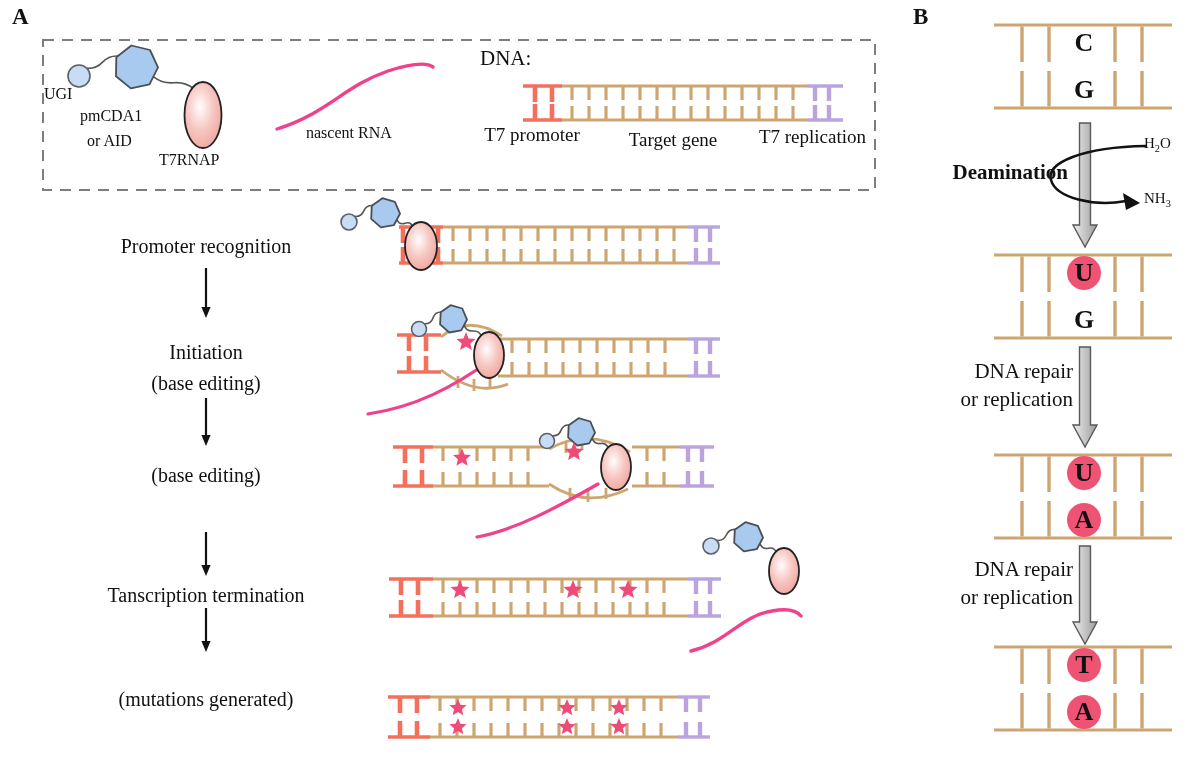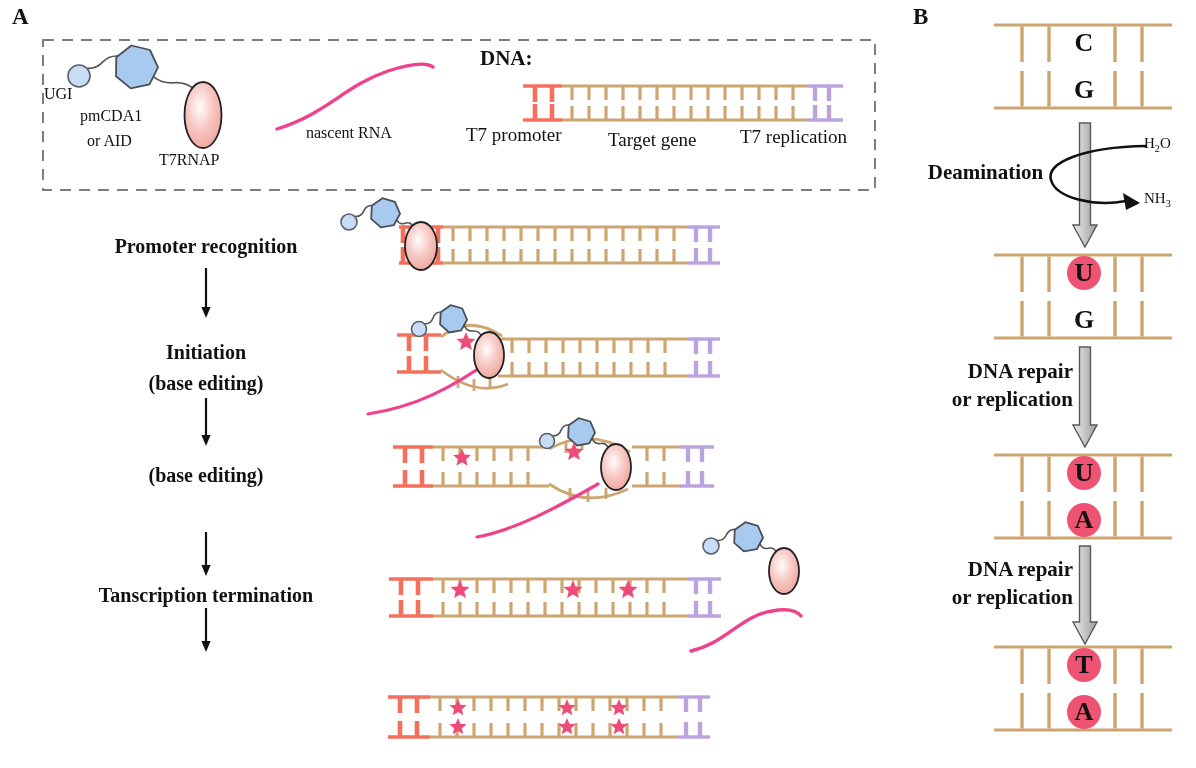--- a/index.html
+++ b/index.html
@@ -1,32 +1,32 @@
 <!DOCTYPE html>
 <html><head>
 <meta charset="utf-8">
 <style>
   html,body{margin:0;padding:0}
   body{width:1196px;height:768px;background:#ffffff;position:relative;overflow:hidden;
        font-family:"Liberation Serif","DejaVu Serif",serif;color:#111}
   #art{position:absolute;left:0;top:0}
   .t{position:absolute;white-space:nowrap;color:#111;font-size:16px;line-height:1.1}
-  .bold{font-weight:bold}
-  .center{text-align:left}
+  .bold{font-weight:normal}
+  .center{text-align:center}
   .panel-letter{font-size:23px;font-weight:bold}
   .step-label{position:absolute;left:36px;width:340px;text-align:center;
-              font-weight:bold;font-size:20px;line-height:31px}
+              font-weight:normal;font-size:20px;line-height:31px}
   .bl{position:absolute;left:1067px;width:34px;height:34px;line-height:33px;text-align:center;
       font-weight:bold;font-size:26px;color:#111}
   .hl{border-radius:50%}
   .repair{position:absolute;left:901px;width:172px;text-align:right;
-          font-weight:bold;font-size:21px;line-height:28px}
+          font-weight:normal;font-size:21px;line-height:28px}
   .formula{position:absolute;font-size:15px}
   .formula sub{font-size:68%}
-  .deam{position:absolute;left:903px;width:165px;text-align:center;font-weight:bold;font-size:21px}
+  .deam{position:absolute;left:903px;width:165px;text-align:right;font-weight:bold;font-size:21px}
 </style>
 </head>
 <body>
 
 <svg id="art" width="1196" height="768" viewBox="0 0 1196 768">
   <defs>
     <radialGradient id="ellGrad" cx="42%" cy="38%" r="78%">
       <stop offset="0%" stop-color="#fffdfd"></stop>
       <stop offset="45%" stop-color="#f7c7c2"></stop>
       <stop offset="100%" stop-color="#ec9a92"></stop>
@@ -445,20 +445,21 @@
   <div>Initiation</div>
   <div>(base editing)</div>
 </div>
 <div class="step-label" style="top:460px">
   <div>(base editing)</div>
 </div>
 <div class="step-label" style="top:580px">
   <div>Tanscription termination</div>
 </div>
 <div class="step-label" style="top:684px">
+  <div>(mutations generated)</div>
 </div>
 
 <div class="bl" style="top:26px">C</div>
 <div class="bl" style="top:73px">G</div>
 <div class="bl hl" style="top: 256px; background: rgb(238, 83, 116);">U</div>
 <div class="bl" style="top:303px">G</div>
 <div class="bl hl" style="top: 456px; background: rgb(238, 83, 116);">U</div>
 <div class="bl hl" style="top: 503px; background: rgb(238, 83, 116);">A</div>
 <div class="bl hl" style="top: 648px; background: rgb(238, 83, 116);">T</div>
 <div class="bl hl" style="top: 695px; background: rgb(238, 83, 116);">A</div>

